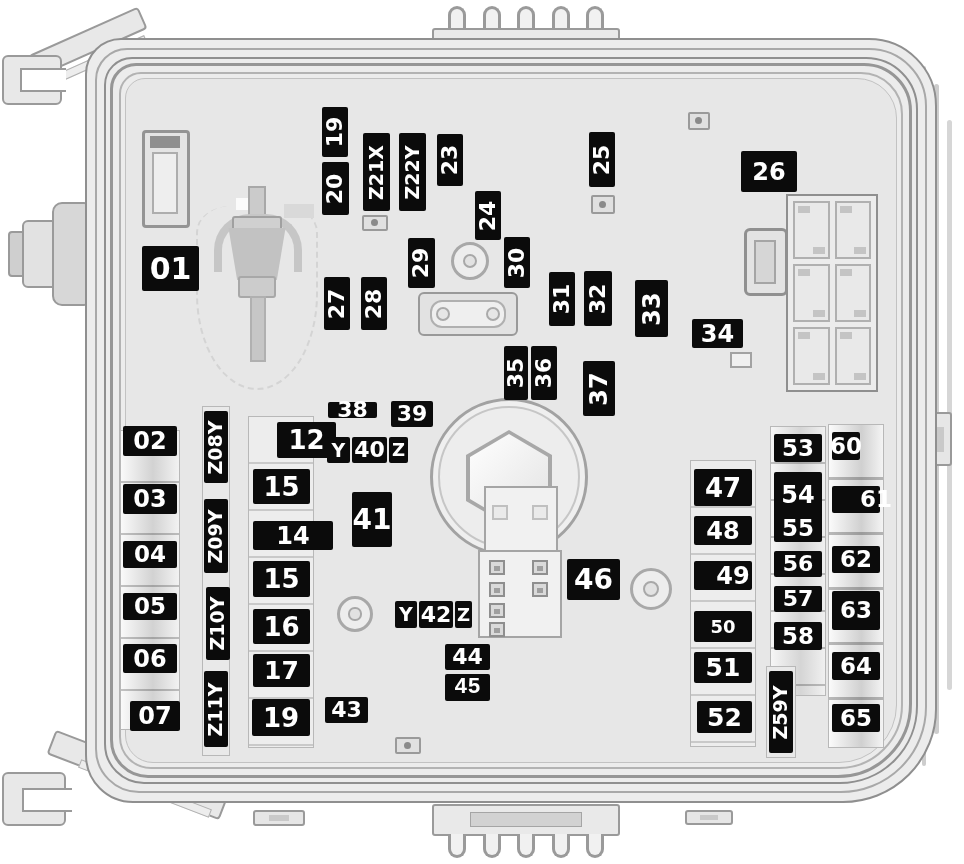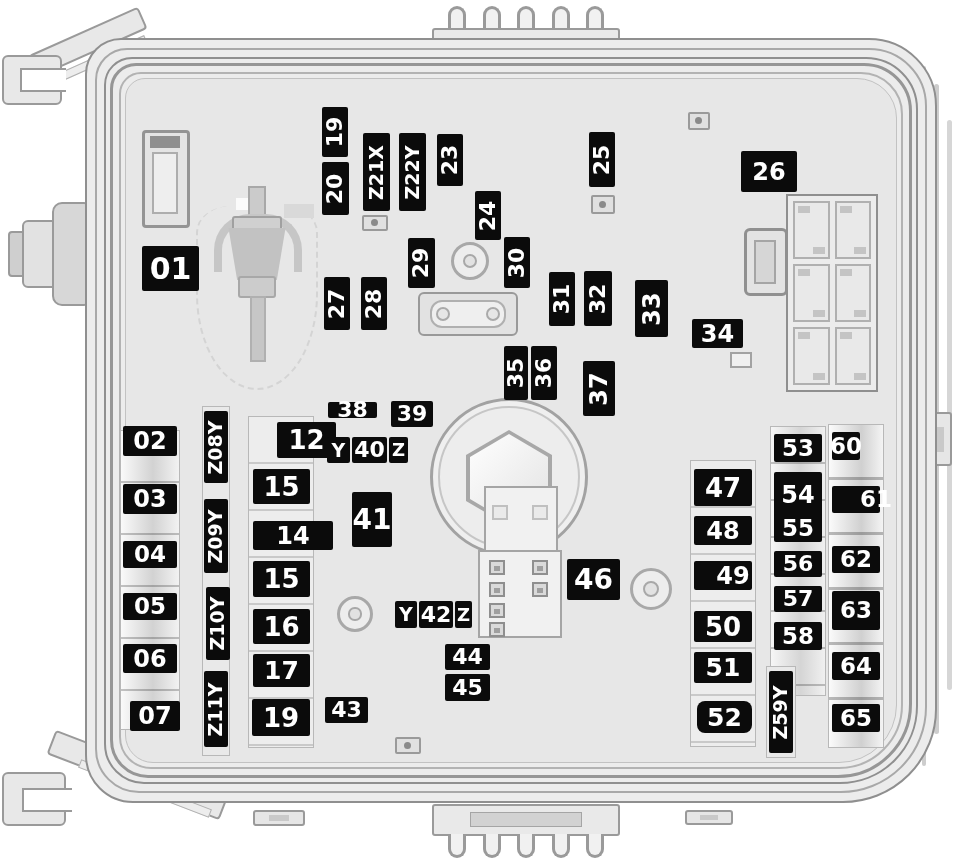--- a/index.html
+++ b/index.html
@@ -329,42 +329,42 @@
       </div>
       <div class="label" style="left: 455px; top: 601px; width: 17px; height: 27px; font-size: 18px;">
         <span>Z</span>
       </div>
       <div class="label" style="left: 325px; top: 697px; width: 43px; height: 26px; font-size: 22px;">
         <span>43</span>
       </div>
       <div class="label" style="left: 445px; top: 644px; width: 45px; height: 26px; font-size: 22px;">
         <span>44</span>
       </div>
-      <div class="label" style="left: 445px; top: 674px; width: 45px; height: 27px; font-size: 22px;">
+      <div class="label" style="left: 445px; top: 674px; width: 45px; height: 27px; font-size: 22px; font-family: Liberation Mono, monospace;">
         <span>45</span>
       </div>
       <div class="label" style="left: 567px; top: 559px; width: 53px; height: 41px; font-size: 28px;">
         <span>46</span>
       </div>
       <div class="label" style="left: 694px; top: 469px; width: 58px; height: 37px; font-size: 26px;">
         <span>47</span>
       </div>
       <div class="label" style="left: 694px; top: 516px; width: 58px; height: 29px; font-size: 24px;">
         <span>48</span>
       </div>
       <div class="label" style="left: 694px; top: 561px; width: 58px; height: 29px; font-size: 24px; padding-left: 20px;">
         <span>49</span>
       </div>
-      <div class="label" style="left: 694px; top: 611px; width: 58px; height: 31px; font-size: 26px;">
+      <div class="label" style="left: 694px; top: 611px; width: 58px; height: 31px; font-size: 18px;">
         <span>50</span>
       </div>
       <div class="label" style="left: 694px; top: 652px; width: 58px; height: 31px; font-size: 25px;">
         <span>51</span>
       </div>
-      <div class="label" style="left: 697px; top: 701px; width: 55px; height: 32px; font-size: 25px; border-radius: 8px;">
+      <div class="label" style="left: 697px; top: 701px; width: 55px; height: 32px; font-size: 25px;">
         <span>52</span>
       </div>
       <div class="label" style="left: 774px; top: 434px; width: 48px; height: 28px; font-size: 23px;">
         <span>53</span>
       </div>
       <div class="label" style="left: 774px; top: 472px; width: 48px; height: 46px; font-size: 24px;">
         <span>54</span>
       </div>
       <div class="label" style="left: 774px; top: 514px; width: 48px; height: 28px; font-size: 23px;">
         <span>55</span>

